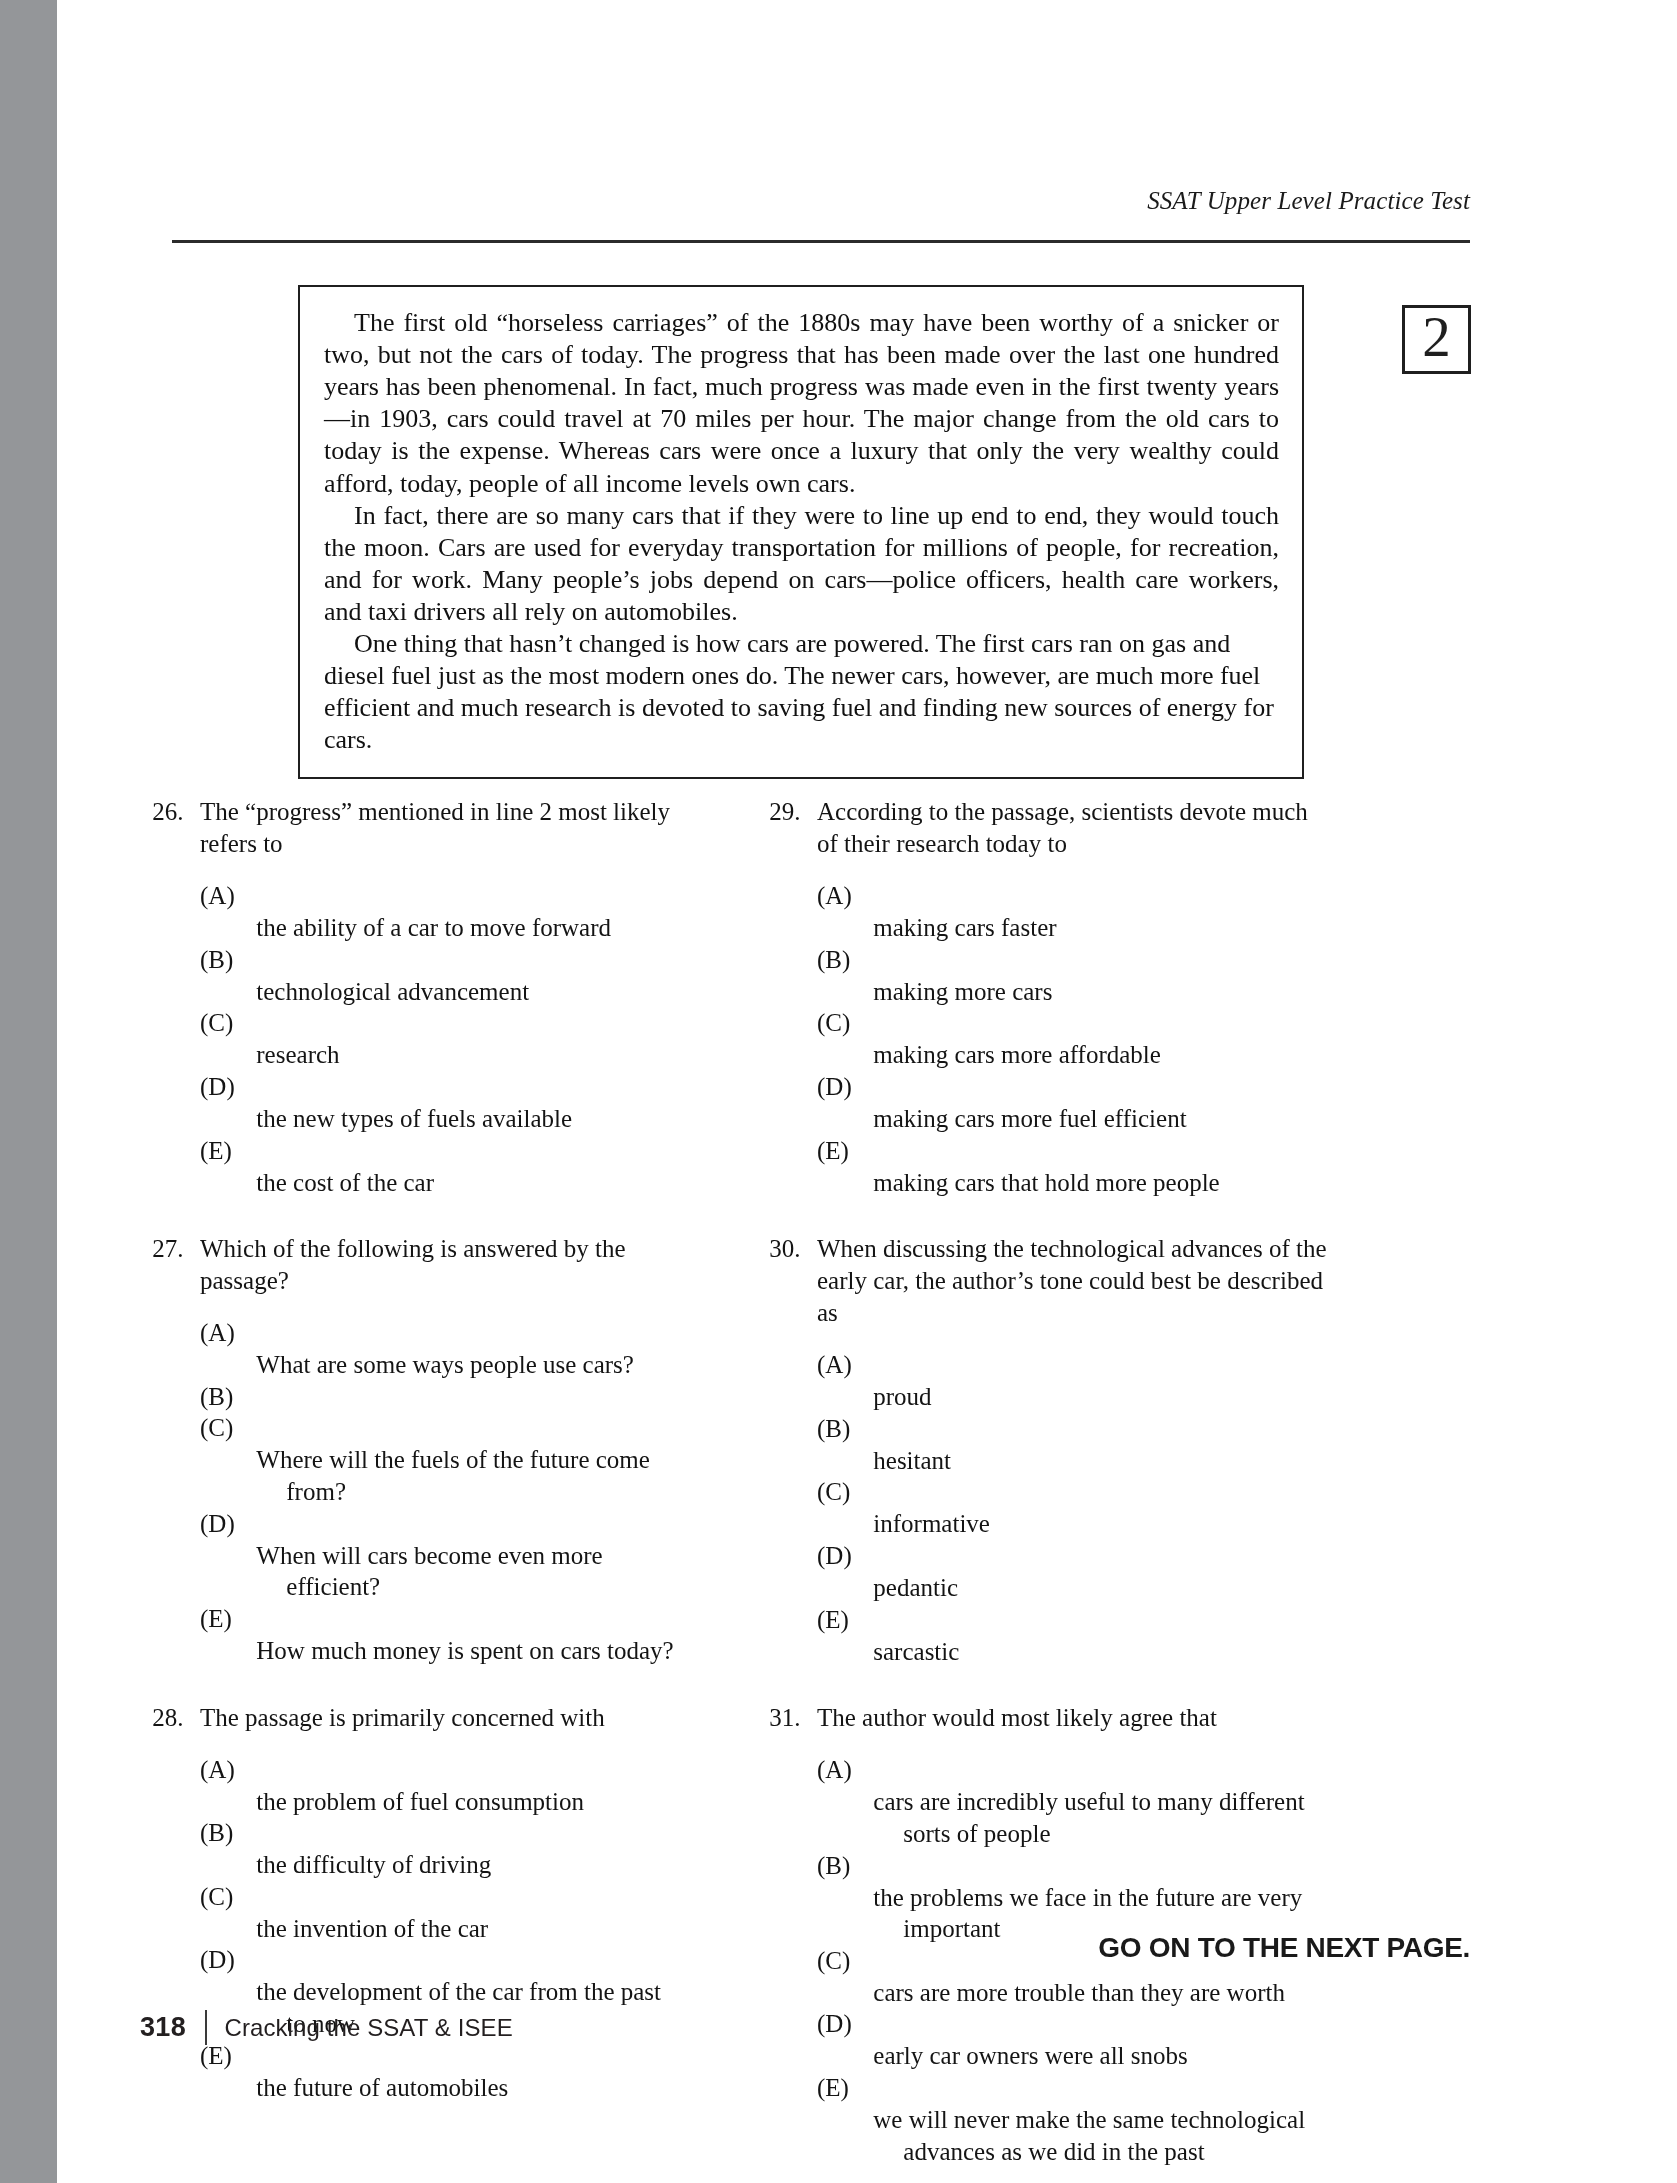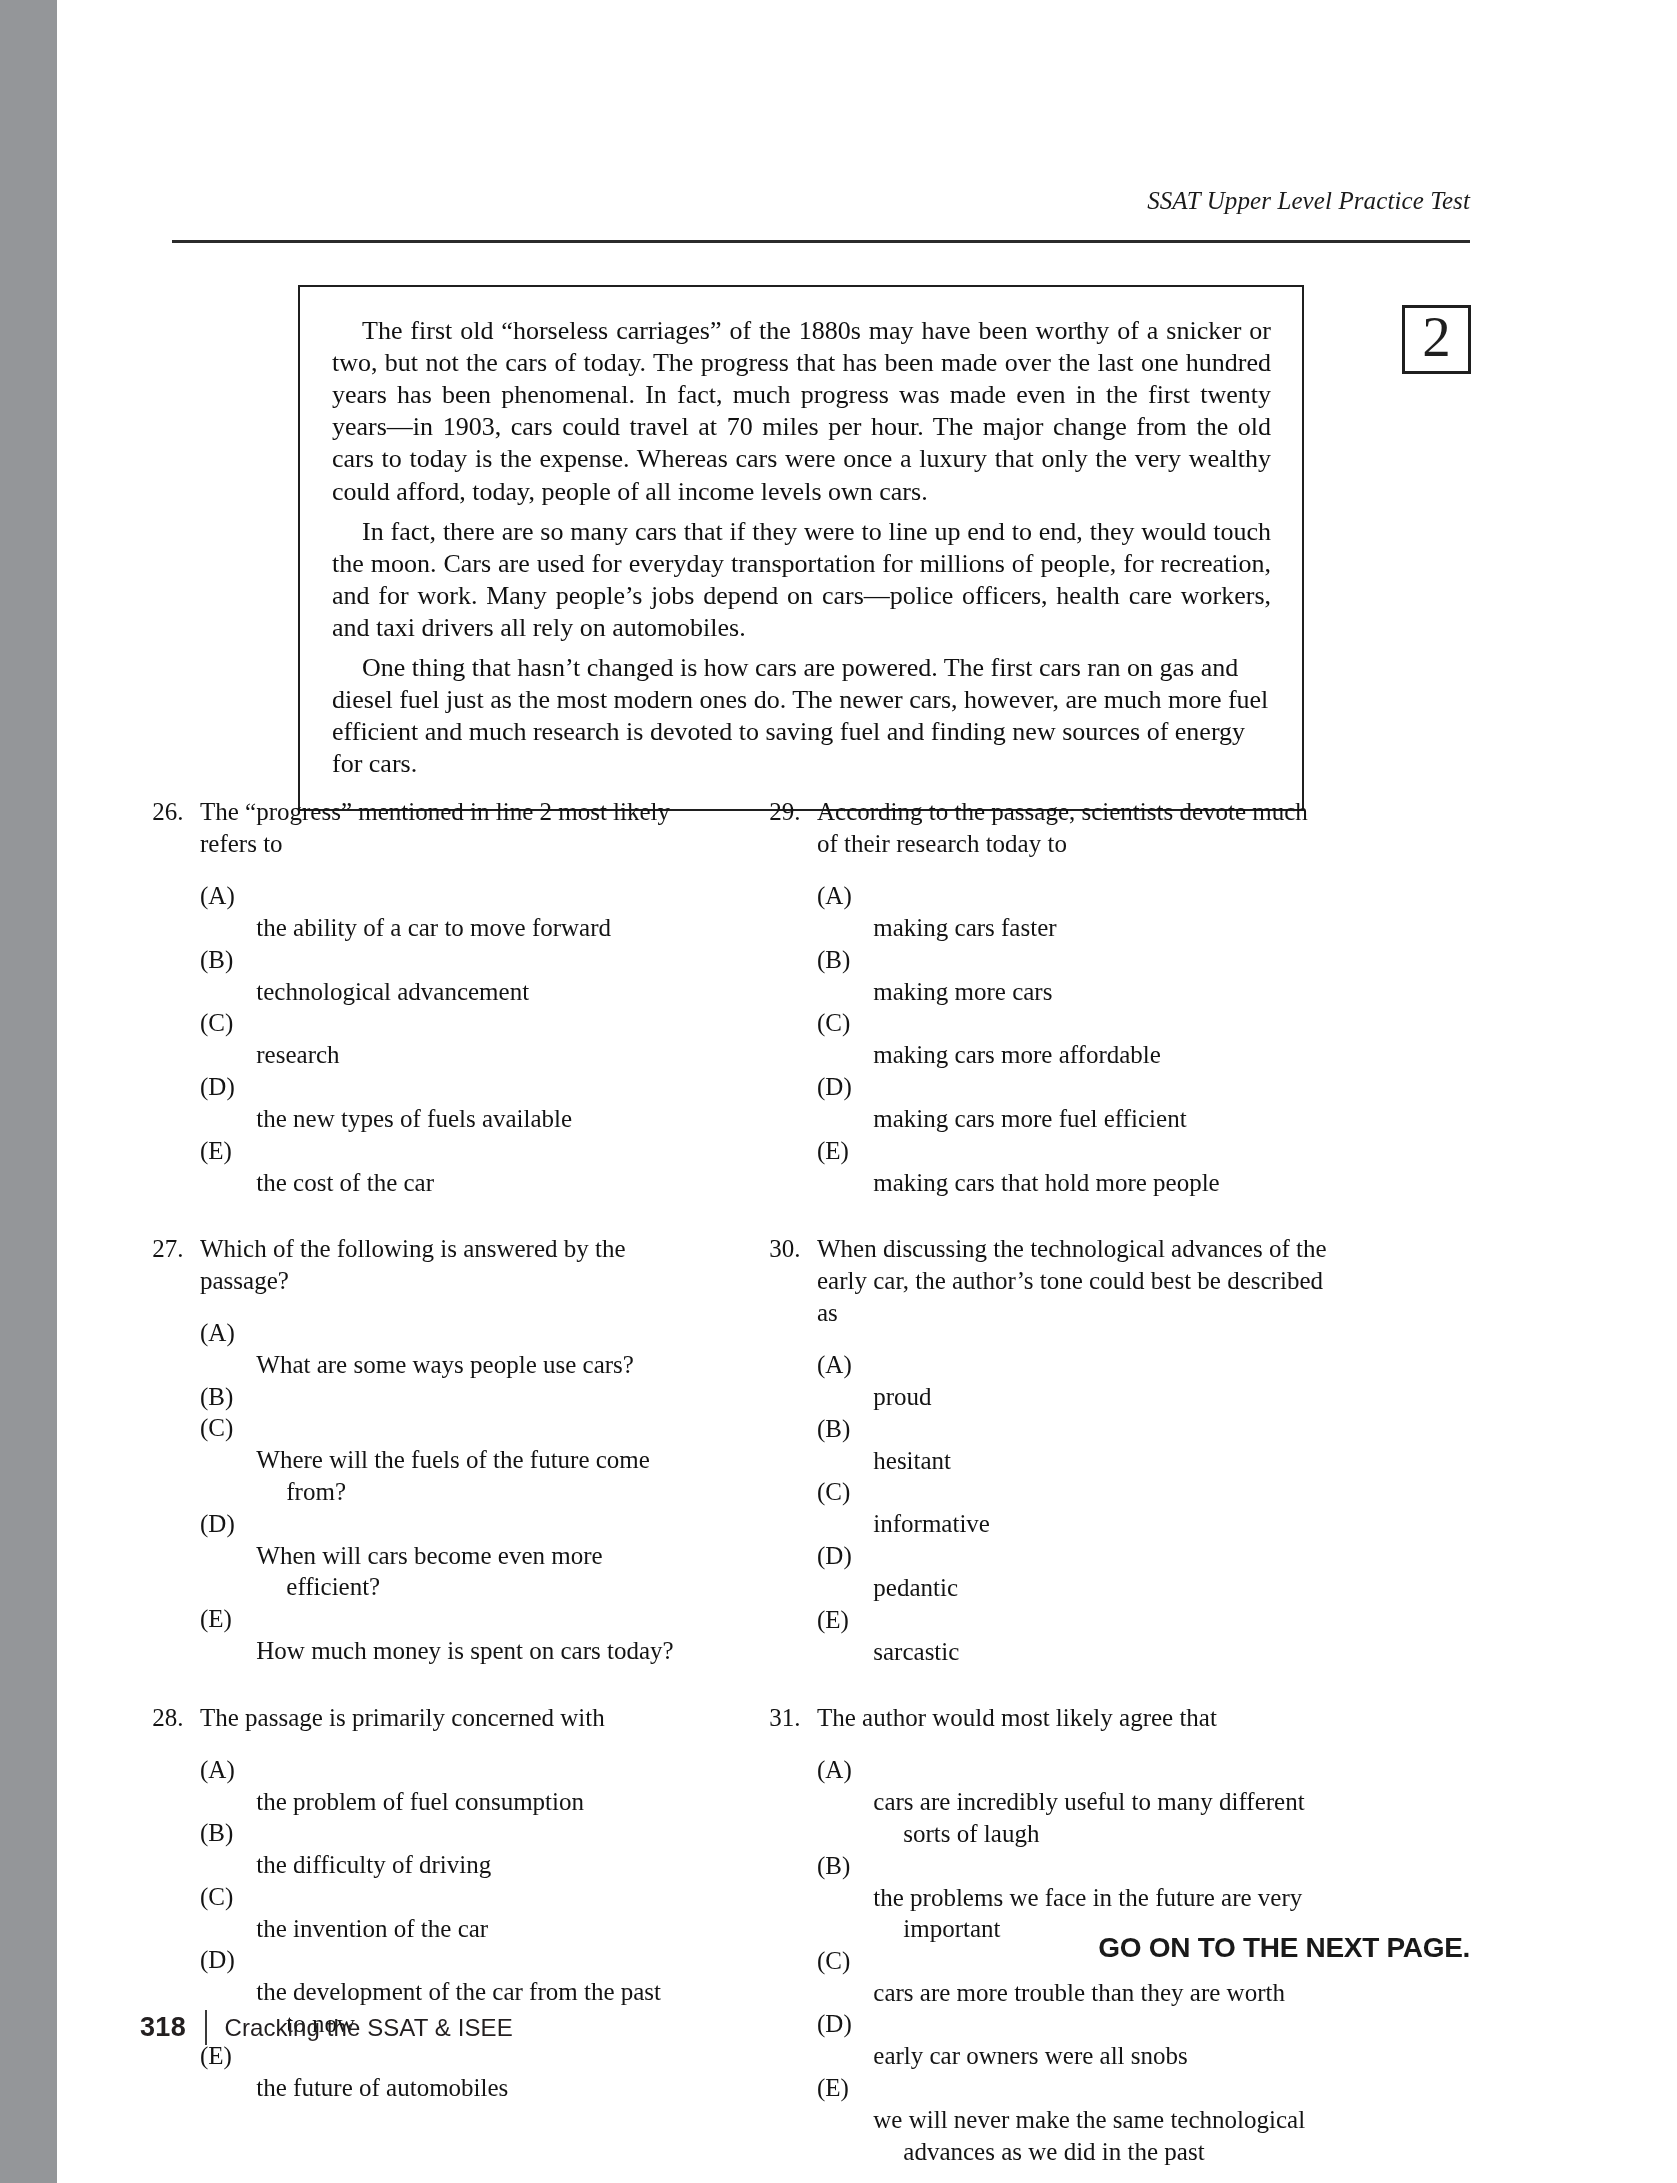--- a/index.html
+++ b/index.html
@@ -82,21 +82,21 @@
   #passage-box {
     position: absolute;
     left: 241px;
     top: 285px;
     width: 1006px;
     border: 2px solid #1f1f1f;
     box-sizing: border-box;
     padding: 20px 23px 20px 24px;
   }
   #passage-box p {
-    margin: 8px;
+    margin: 0;
     font-size: 26px;
     line-height: 1.235;
     text-align: justify;
     text-justify: inter-word;
     text-indent: 30px;
     color: #111111;
     -webkit-hyphens: none;
     hyphens: none;
   }
   #passage-box p.last {
@@ -371,21 +371,21 @@
     </div>
 
     <div class="question">
       <div class="qhead">
         <span class="qnum">31.</span>
         <span class="qtext">The author would most likely agree that</span>
       </div>
       <div class="choices">
         <div class="choice">
           <span class="letter">(A)</span>
-          <span class="ctext"><span>cars are incredibly useful to many different</span><span class="cont">sorts of laugh</span></span>
+          <span class="ctext"><span>cars are incredibly useful to many different</span><span class="cont">sorts of people</span></span>
         </div>
         <div class="choice">
           <span class="letter">(B)</span>
           <span class="ctext"><span>the problems we face in the future are very</span><span class="cont">important</span></span>
         </div>
         <div class="choice">
           <span class="letter">(C)</span>
           <span class="ctext"><span>cars are more trouble than they are worth</span></span>
         </div>
         <div class="choice">

